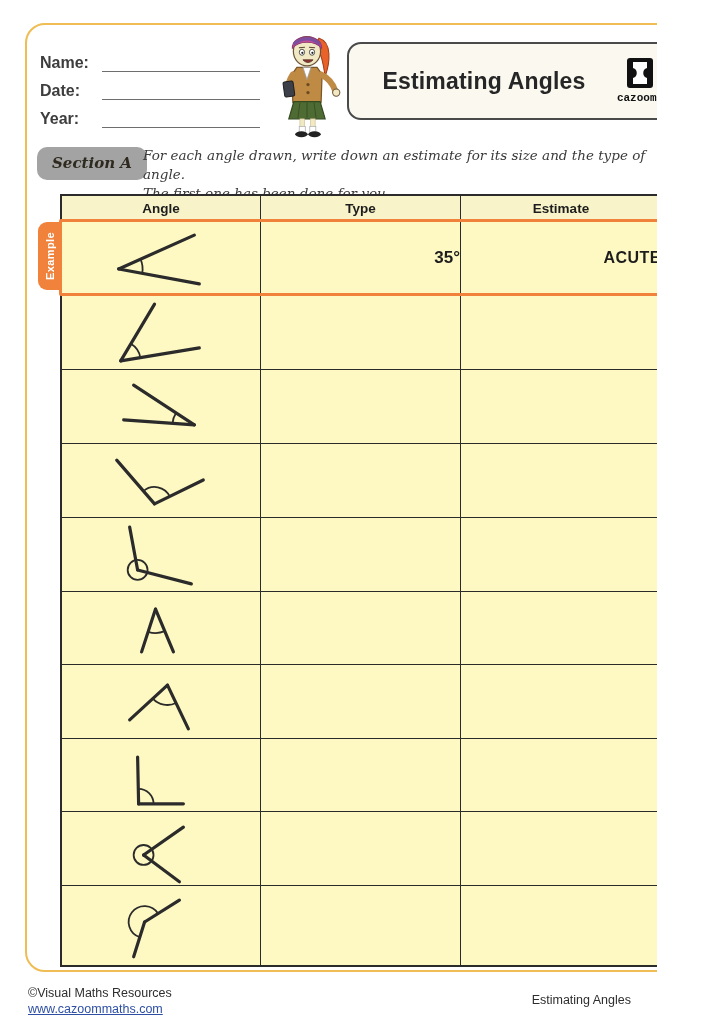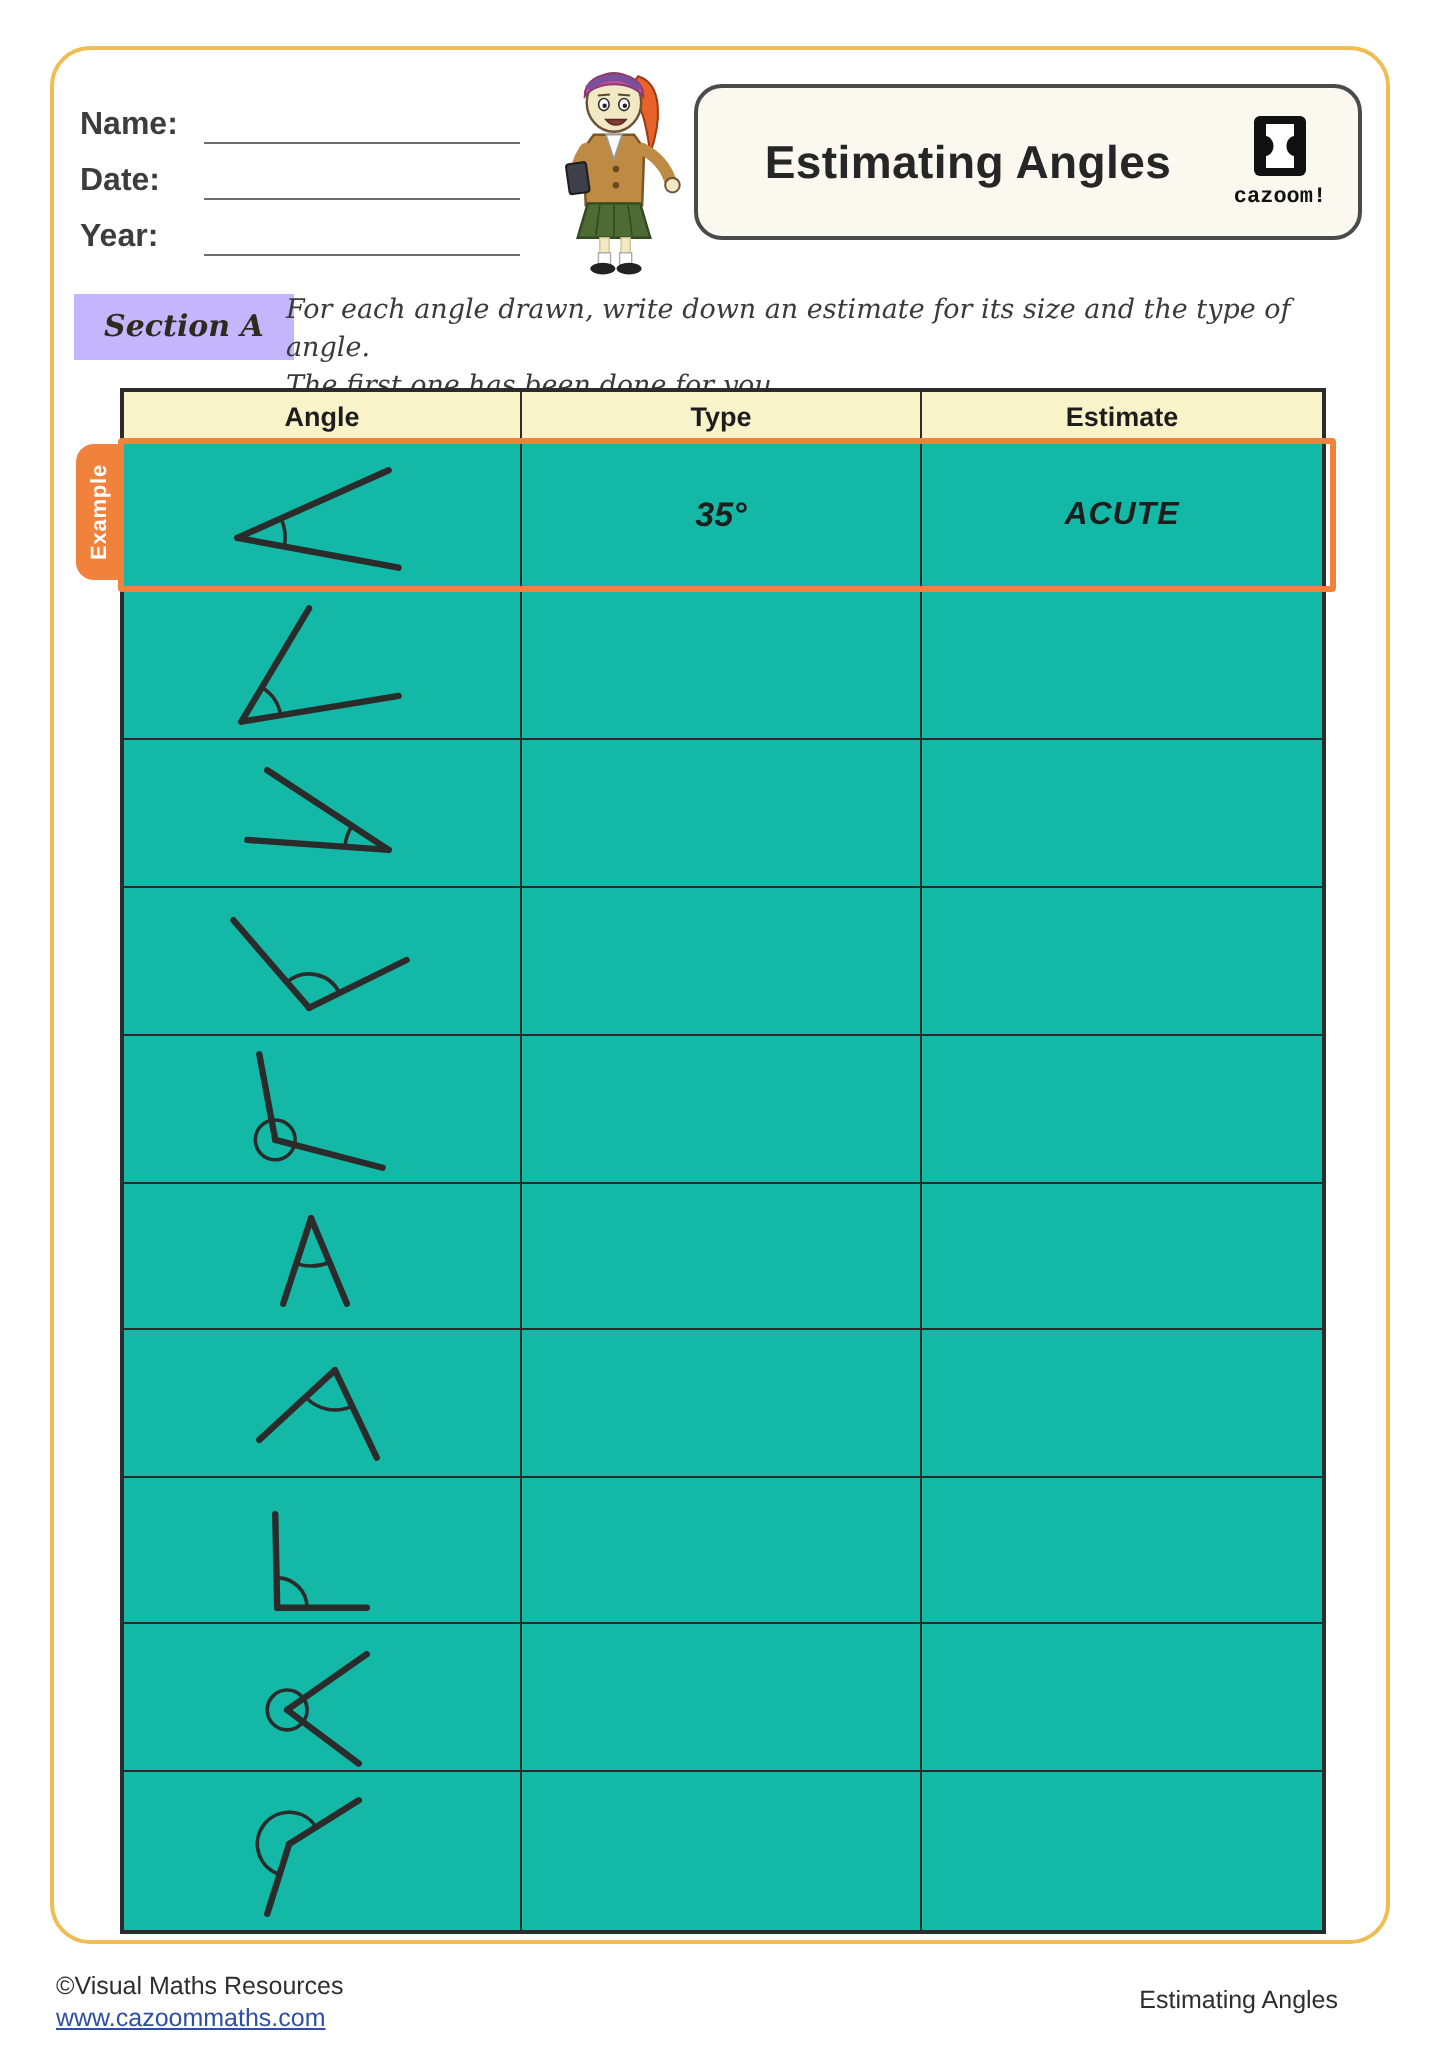--- a/index.html
+++ b/index.html
@@ -1,53 +1,53 @@
 <!DOCTYPE html>
 <html><head>
 <meta charset="utf-8">
 <style>
   html,body{margin:0;padding:0;background:#fff;}
   .page{position:relative;width:657px;height:1024px;background:#ffffff;
-        font-family:"Liberation Sans",sans-serif;color:#2b2b2b;overflow:hidden;padding-left:38px;}
+        font-family:"Liberation Sans",sans-serif;color:#2b2b2b;overflow:hidden;}
   .frame{position:absolute;left:25px;top:23px;width:666px;height:945px;
          border:2.5px solid #EFBD53;border-radius:20px;}
   
   .fields{position:absolute;left:40px;top:44px;}
   .field-row{height:28px;display:flex;align-items:flex-end;}
   .field-label{font-weight:bold;font-size:16px;color:#3d3d3d;width:62px;}
   .field-line{width:158px;border-bottom:1.7px solid #6e6e6e;height:17px;}
   
   .character{position:absolute;left:274px;top:22px;}
   
   .title-box{position:absolute;left:347px;top:42px;width:334px;height:78px;
              background:#FBF8F0;border:2.5px solid #4a4a4a;border-radius:14px;
              box-sizing:border-box;display:flex;align-items:center;}
   .title-text{flex:1;text-align:center;font-size:23px;font-weight:bold;color:#262626;
               letter-spacing:.2px;padding-left:8px;}
   .logo{width:58px;text-align:center;padding-right:10px;}
   .logo-word{font-family:Liberation Mono, monospace;font-weight:bold;font-size:11px;color:#111;}
   
-  .section-badge{position:absolute;left:37px;top:147px;background:#c4b5fd;
-                 border-radius:0;padding:7px 15px 8px 15px;
+  .section-badge{position:absolute;left:37px;top:147px;background:#a3a3a3;
+                 border-radius:10px;padding:7px 15px 8px 15px;
                  font-family:"DejaVu Serif","Liberation Serif",serif;
                  font-style:italic;font-weight:bold;font-size:15px;color:#2f2a1f;}
   .instructions{position:absolute;left:143px;top:146px;width:540px;
                 font-family:"DejaVu Serif","Liberation Serif",serif;
                 font-style:italic;font-size:13.5px;line-height:1.4;color:#3a3a3a;}
   
   .w-table{position:absolute;left:60px;top:194px;width:603px;
            border:2px solid #2b2b2b;box-sizing:border-box;
            display:grid;grid-template-columns:199px 200px 200px;}
   .th{background:#F8F3C9;border-bottom:1.6px solid #2b2b2b;border-right:1.6px solid #2b2b2b;
       height:26px;box-sizing:border-box;display:flex;align-items:center;justify-content:center;
       font-weight:bold;font-size:13.5px;color:#1d1d1d;}
   .th:nth-child(3){border-right:none;}
   .td{border-right:1.6px solid #2b2b2b;border-bottom:1.6px solid #2b2b2b;
-      box-sizing:border-box;display:flex;align-items:center;justify-content:center;
-      background:#14b8a6;font-style:italic;}
+      box-sizing:border-box;display:flex;align-items:center;justify-content:flex-end;
+      background:#fef9c3;}
   .td.last-col{border-right:none;}
   .td.last-row{border-bottom:none;}
   .estimate-val{font-size:17px;font-weight:bold;color:#1d1d1d;}
   .type-val{font-size:16px;font-weight:bold;color:#1d1d1d;letter-spacing:.5px;}
   
   .example-outline{position:absolute;left:-3px;top:23px;width:609px;height:77px;
                    border:3px solid #F0823C;border-radius:2px;pointer-events:none;z-index:3;box-sizing:border-box;}
   .example-tab{position:absolute;left:-24px;top:26px;width:24px;height:68px;background:#F0823C;
                border-radius:9px 0 0 9px;z-index:2;display:flex;align-items:center;justify-content:center;}
   .example-tab span{transform:rotate(-90deg);color:#fff;font-weight:bold;font-size:11px;

